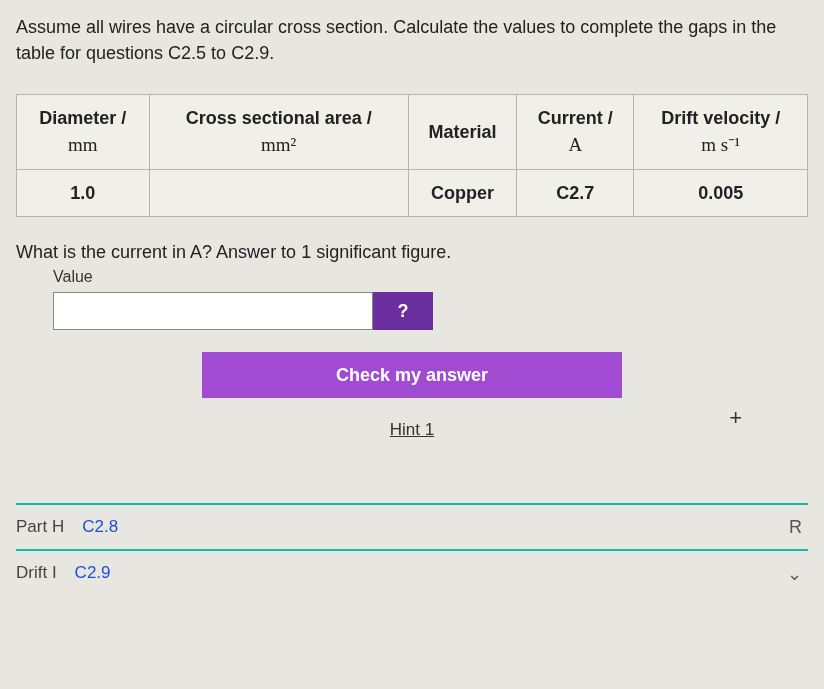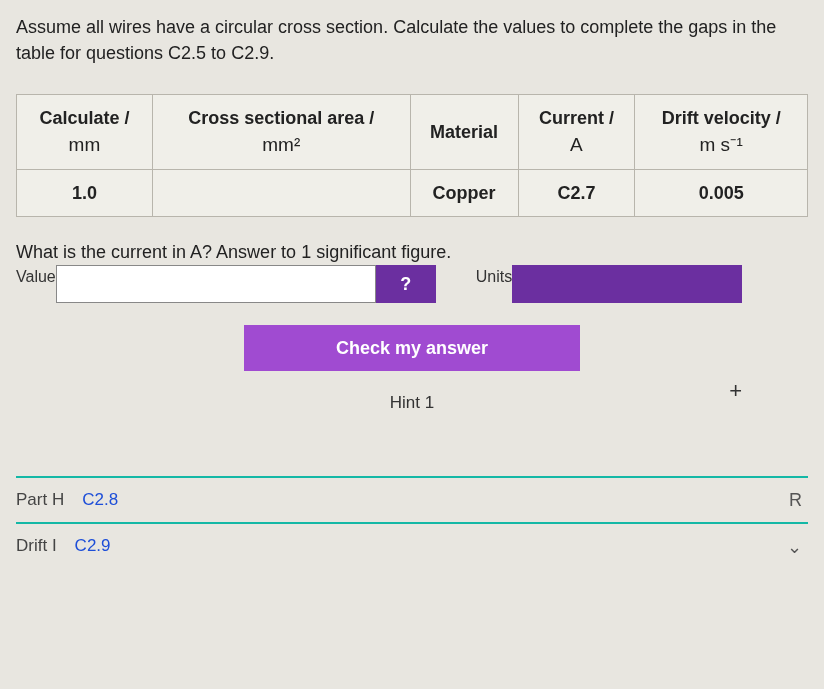--- a/index.html
+++ b/index.html
@@ -19,67 +19,67 @@
     margin-bottom: 22px;
     background: #f0efe9;
   }
   .data-table th, .data-table td {
     border: 1px solid #b8b5ac;
     padding: 10px 8px;
     text-align: center;
     font-weight: bold;
   }
   .data-table th { font-weight: bold; }
-  .hdr-sub { display: block; font-weight: normal; font-family: Liberation Sans, sans-serif; font-size: 19px; }
+  .hdr-sub { display: block; font-weight: normal; font-family: Liberation Serif, serif; font-size: 19px; }
   .question { margin-bottom: 0; }
   .vu-row { display: flex; align-items: flex-end; gap: 0; margin-bottom: 22px; }
-  .vu-group { display: flex; flex-direction: row; }
+  .vu-group { display: flex; flex-direction: column; margin-left: 37px; }
   .vu-label { font-size: 16px; margin-bottom: 4px; color: #333; }
   .value-input {
     width: 320px; height: 38px;
     border: 1px solid #888; background: #fff;
     padding: 4px 8px; font-size: 16px;
   }
   .help-btn {
     width: 60px; height: 38px;
     background: #6b2fa0; color: #fff;
     border: none; font-size: 18px; font-weight: bold;
     cursor: pointer;
   }
   .spacer { width: 40px; }
   .units-box {
     width: 230px; height: 38px;
     background: #6b2fa0; border: 1px solid #6b2fa0;
   }
   .check-row { display: flex; justify-content: center; align-items: center; position: relative; width: 640px; margin: 0 auto 18px auto; }
   .check-btn {
-    width: 336px; height: 46px;
+    width: 420px; height: 46px;
     background: #a04bd1; color: #fff;
     border: none; font-size: 18px; font-weight: bold;
     cursor: pointer;
   }
   .plus-icon { position: absolute; right: -10px; top: 50px; font-size: 22px; color: #333; }
   .hint-row { text-align: center; margin-bottom: 60px; }
-  .hint-link { color: #333; font-size: 17px; cursor: pointer; }
+  .hint-link { color: #333; text-decoration: underline; font-size: 17px; cursor: pointer; }
   .part-row { padding: 10px 0; border-top: 2px solid #14b8a6; display: flex; align-items: center; gap: 18px; font-size: 17px; }
   .part-label { color: #444; }
   .part-code { color: #1d4ed8; }
   .right-edge { position: absolute; right: 6px; font-size: 18px; color: #555; }
   .rel { position: relative; }
 </style>
 </head>
 <body>
 
 <div class="instructions">Assume all wires have a circular cross section. Calculate the values to complete the gaps in the table for questions C2.5 to C2.9.</div>
 
 <table class="data-table">
   <thead>
     <tr>
       <th>
-        <span>Calculate /</span>
+        <span>Diameter /</span>
         <span class="hdr-sub">mm</span>
       </th>
       <th>
         <span>Cross sectional area /</span>
         <span class="hdr-sub">mm²</span>
       </th>
       <th>
         <span>Material</span>
         <span class="hdr-sub"></span>
       </th>
@@ -106,24 +106,20 @@
 
 <div class="question">What is the current in A? Answer to 1 significant figure.</div>
 
 <div class="vu-row">
   <div class="vu-group">
     <div class="vu-label">Value</div>
     <input class="value-input" type="text" value="" style="">
   </div>
   <button class="help-btn">?</button>
   <div class="spacer"></div>
-  <div class="vu-group">
-    <div class="vu-label">Units</div>
-    <div class="units-box"></div>
-  </div>
 </div>
 
 <div class="check-row rel">
   <button class="check-btn">Check my answer</button>
   <span class="plus-icon">+</span>
 </div>
 
 <div class="hint-row">
   <span class="hint-link">Hint 1</span>
 </div>

